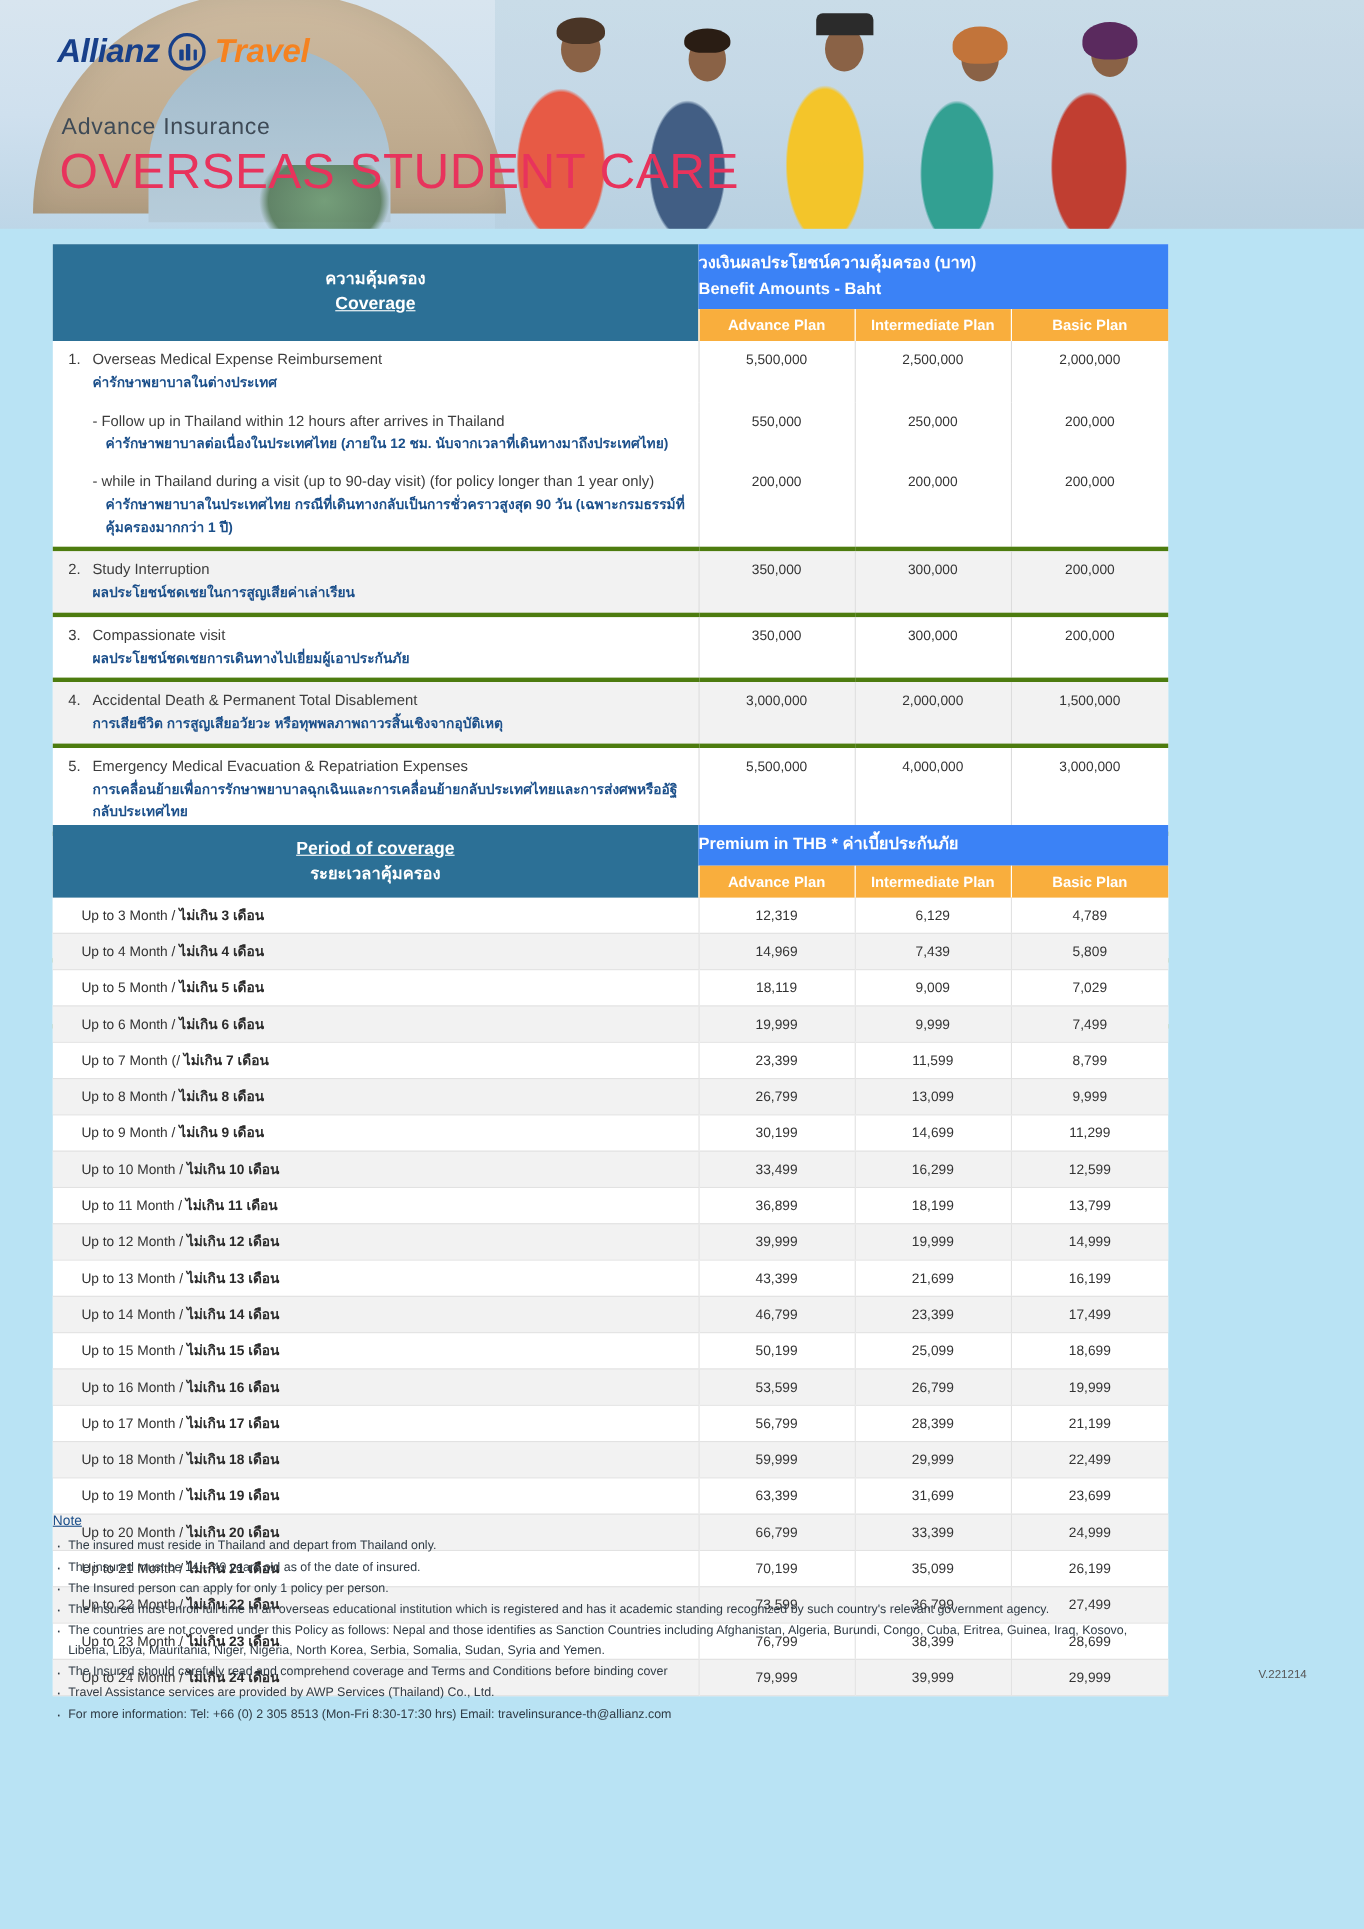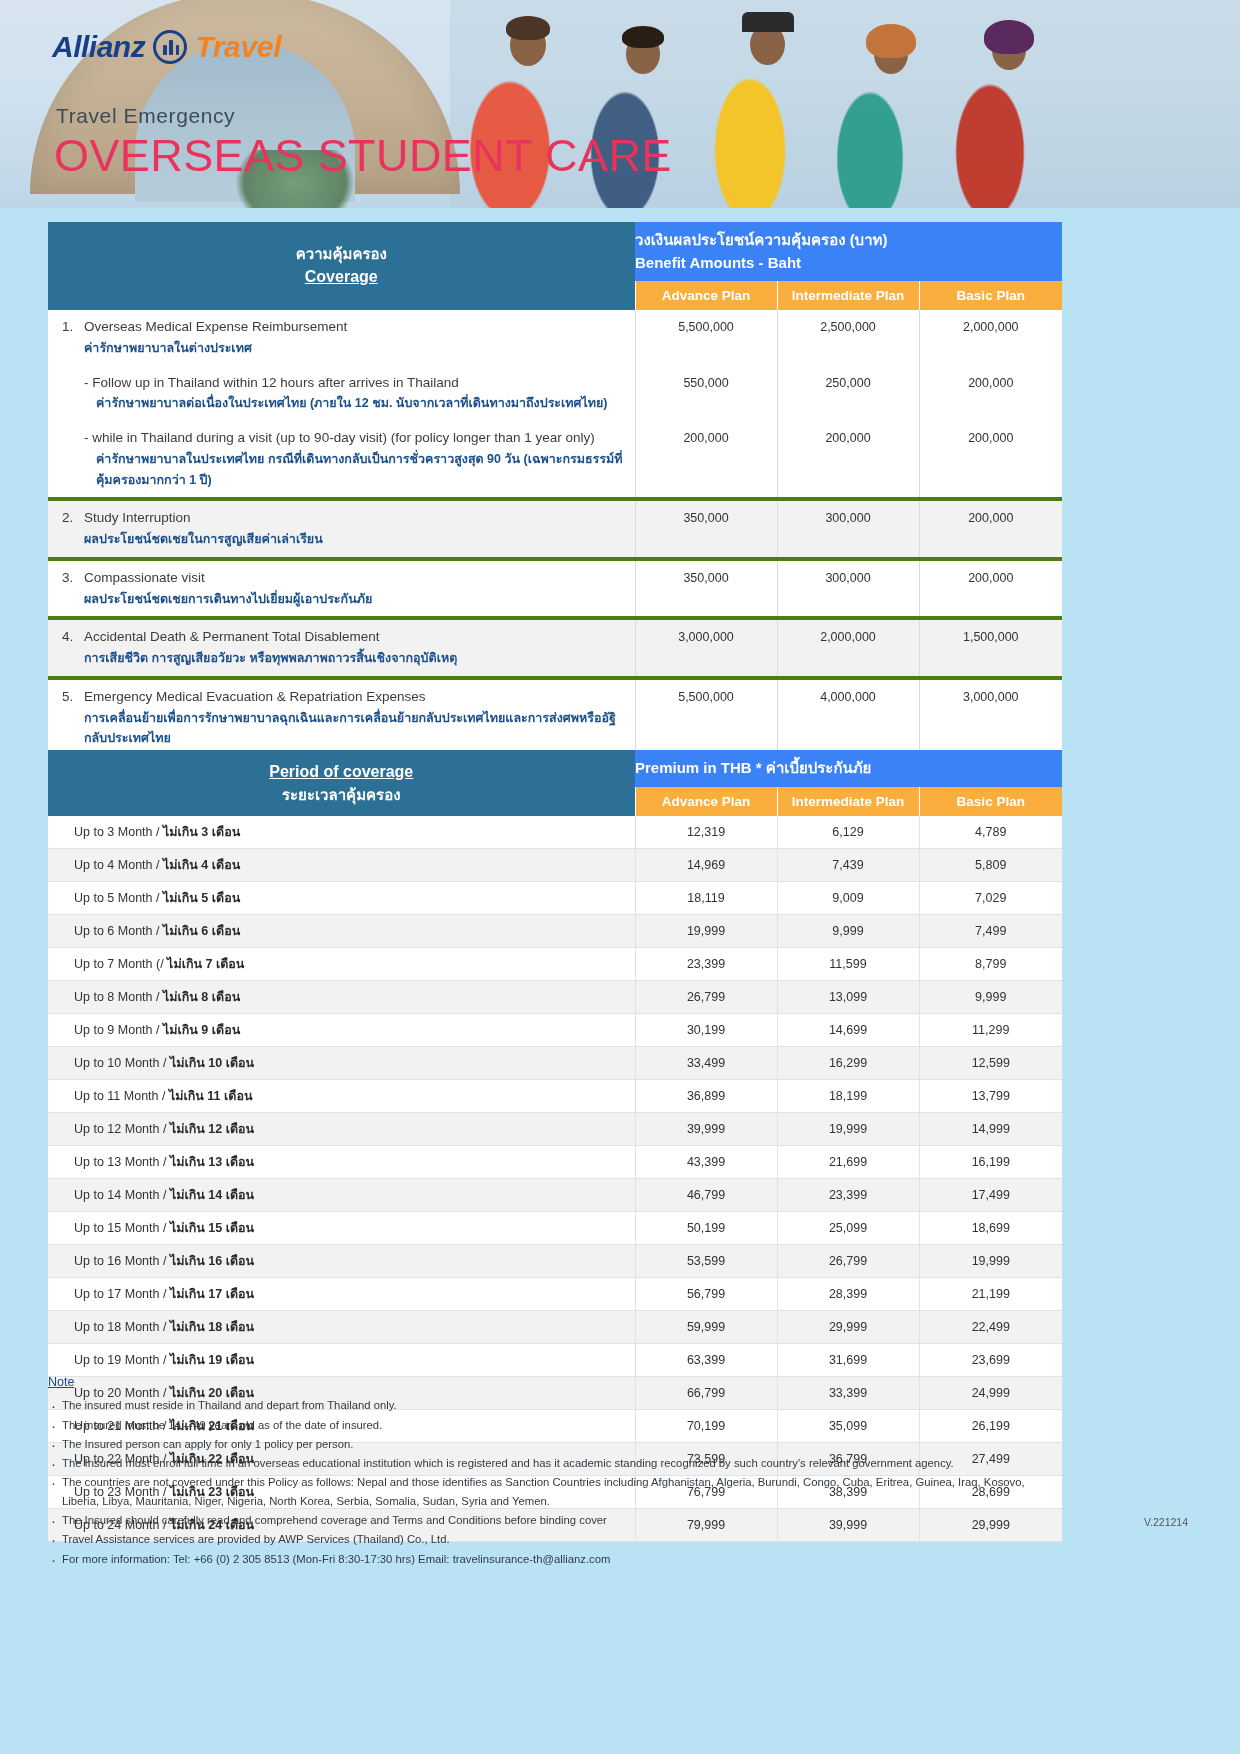--- a/index.html
+++ b/index.html
@@ -133,21 +133,21 @@
     <div class="logo">
       <span class="logo-allianz">Allianz</span>
       <span class="logo-mark">
           <span></span>
           <span></span>
           <span></span>
         </span>
       <span class="logo-travel">Travel</span>
     </div>
 
-    <div class="hero-sub">Travel  Emergency</div>
+    <div class="hero-sub">Advance  Insurance</div>
     <div class="hero-title">OVERSEAS STUDENT CARE</div>
   </div>
 
   <div class="panel"></div>
 
   <div class="tbl-wrap" id="coverage-wrap" style="top:222px;">
     <table class="tbl">
       <colgroup>
         <col style="width:587px">
           <col style="width:142px">

